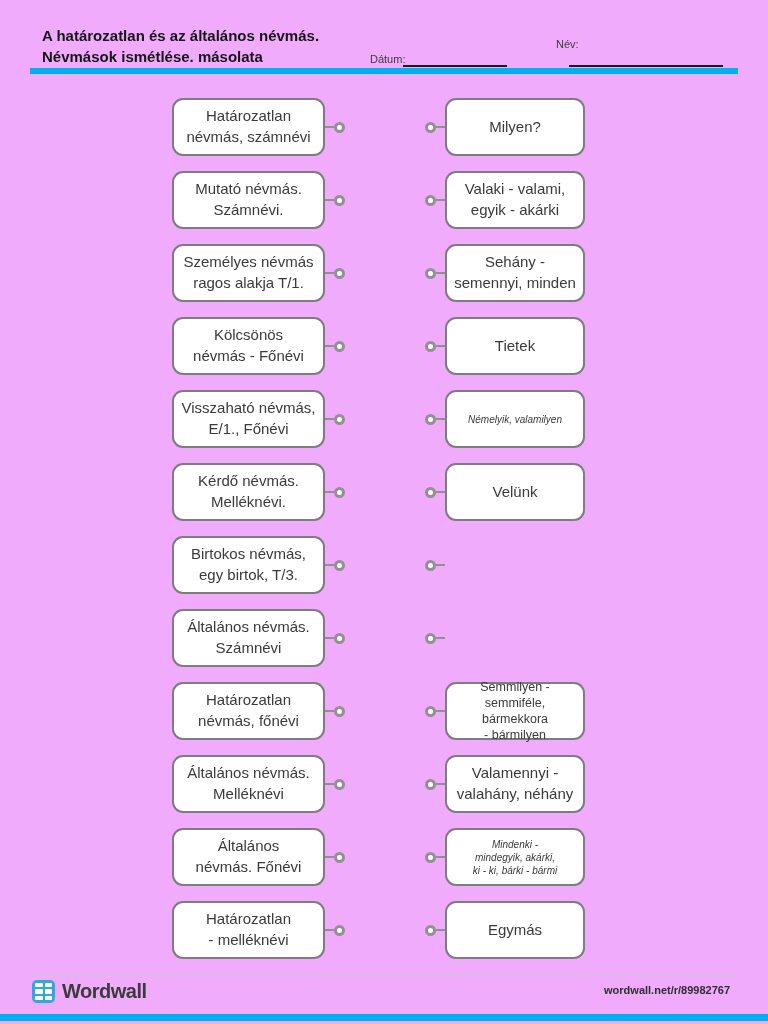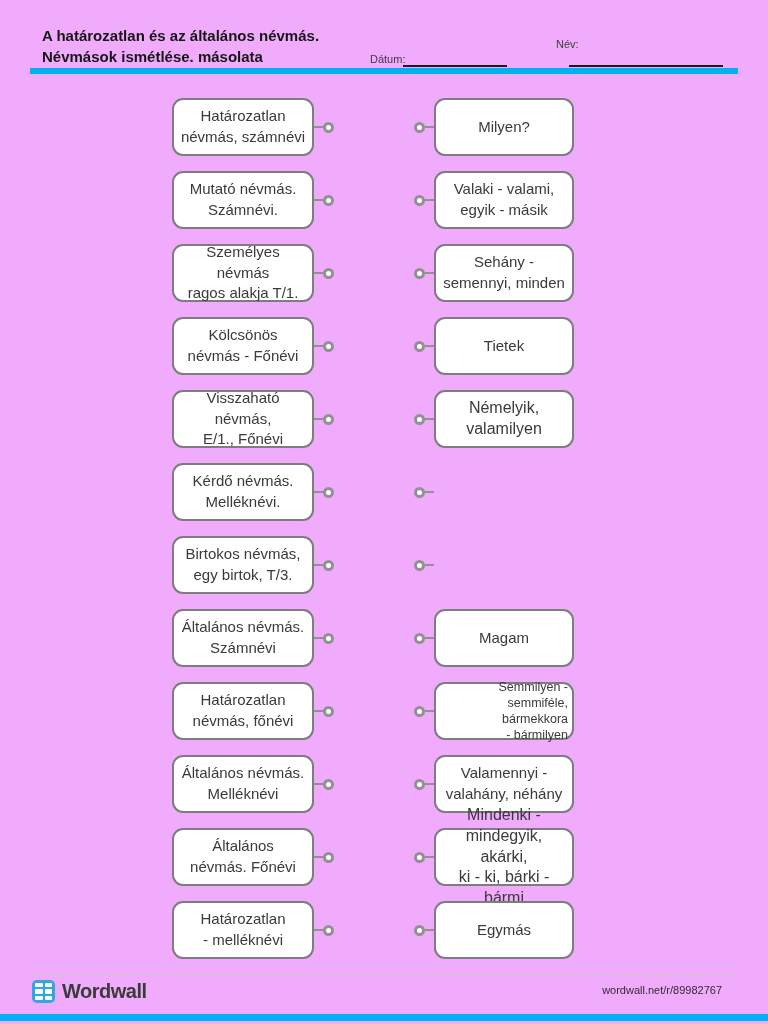--- a/index.html
+++ b/index.html
@@ -28,48 +28,48 @@
   }
 
   
   .rows { position:absolute; top:98px; left:0; width:768px; }
   .row { display:flex; align-items:center; height:58px; margin-bottom:15px; }
   .box {
     border:2px solid #7d7d7d; border-radius:11px; background:#fff;
     height:58px; display:flex; align-items:center; justify-content:center;
     text-align:center;
   }
-  .box-l { margin-left:172px; width:142px; }
+  .box-l { margin-left:172px; width:153px; }
   .box-r { width:140px; }
   .box-text {
     font-size:15px; color:#3a3a3a; line-height:1.38; white-space:pre-line;
     padding:2px 4px;
   }
-  .fs14 .box-text { font-size:16px; line-height:1.3; }
-  .fs12 .box-text { font-size:12.5px; line-height:1.3;text-align:right; }
+  .fs14 .box-text { font-size:10px; line-height:1.3;font-style:italic; }
+  .fs12 .box-text { font-size:12.5px; line-height:1.3; }
   .conn { display:flex; align-items:center; }
   .conn-line { width:9px; height:2px; background:#919191; }
   .conn-dot {
     width:11px; height:11px; border:3px solid #919191; border-radius:50%;
     background:#fff; flex:0 0 auto;
   }
   .spacer { width:80px; }
 
   
   .footer-rule { position:absolute; top:974px; left:30px; width:708px; border-top:1px solid #c9c9c9; }
   .footer { position:absolute; top:980px; left:32px; right:30px; height:26px; }
   .brand { display:flex; align-items:flex-end; gap:7px; }
   .logo {
     width:23px; height:23px; border-radius:5px; display:grid;
     grid-template-columns:1fr 1fr; grid-template-rows:1fr 1fr 1fr;
     gap:2px; padding:3px;
   }
   .logo span { background:#fff; border-radius:1px; display:block; }
   .brand-name { font-size:20px; font-weight:bold; color:#3b3b3b; letter-spacing:-0.5px; }
-  .footer-url { position:absolute; right:16px; top:4px; font-size:11px; color:#2e2e2e; }
+  .footer-url { position:absolute; right:8px; top:4px; font-size:11px; color:#2e2e2e;font-weight:bold; }
   .rule-bottom { position:absolute; left:0; right:0; bottom:3px; height:7px; }
 </style>
 </head>
 <body>
 
 <div class="page">
 
   <div class="header">
     <div class="title">A határozatlan és az általános névmás.
 Névmások ismétlése. másolata</div>
@@ -112,21 +112,21 @@
           <span class="conn-line"></span>
           <span class="conn-dot"></span>
         </span>
       <span class="spacer"></span>
       <span class="conn">
           <span class="conn-dot"></span>
           <span class="conn-line"></span>
         </span>
       <div class="box box-r">
           <span class="box-text">Valaki - valami,
-egyik - másik</span>
+egyik - akárki</span>
         </div>
     </div>
 
     <div class="row">
       <div class="box box-l">
           <span class="box-text">Személyes névmás
 ragos alakja T/1.</span>
         </div>
       <span class="conn">
           <span class="conn-line"></span>
@@ -188,20 +188,23 @@
         </div>
       <span class="conn">
           <span class="conn-line"></span>
           <span class="conn-dot"></span>
         </span>
       <span class="spacer"></span>
       <span class="conn">
           <span class="conn-dot"></span>
           <span class="conn-line"></span>
         </span>
+      <div class="box box-r">
+          <span class="box-text">Velünk</span>
+        </div>
     </div>
 
     <div class="row">
       <div class="box box-l">
           <span class="box-text">Birtokos névmás,
 egy birtok, T/3.</span>
         </div>
       <span class="conn">
           <span class="conn-line"></span>
           <span class="conn-dot"></span>
@@ -220,23 +223,20 @@
         </div>
       <span class="conn">
           <span class="conn-line"></span>
           <span class="conn-dot"></span>
         </span>
       <span class="spacer"></span>
       <span class="conn">
           <span class="conn-dot"></span>
           <span class="conn-line"></span>
         </span>
-      <div class="box box-r">
-          <span class="box-text">Magam</span>
-        </div>
     </div>
 
     <div class="row">
       <div class="box box-l">
           <span class="box-text">Határozatlan
 névmás, főnévi</span>
         </div>
       <span class="conn">
           <span class="conn-line"></span>
           <span class="conn-dot"></span>

